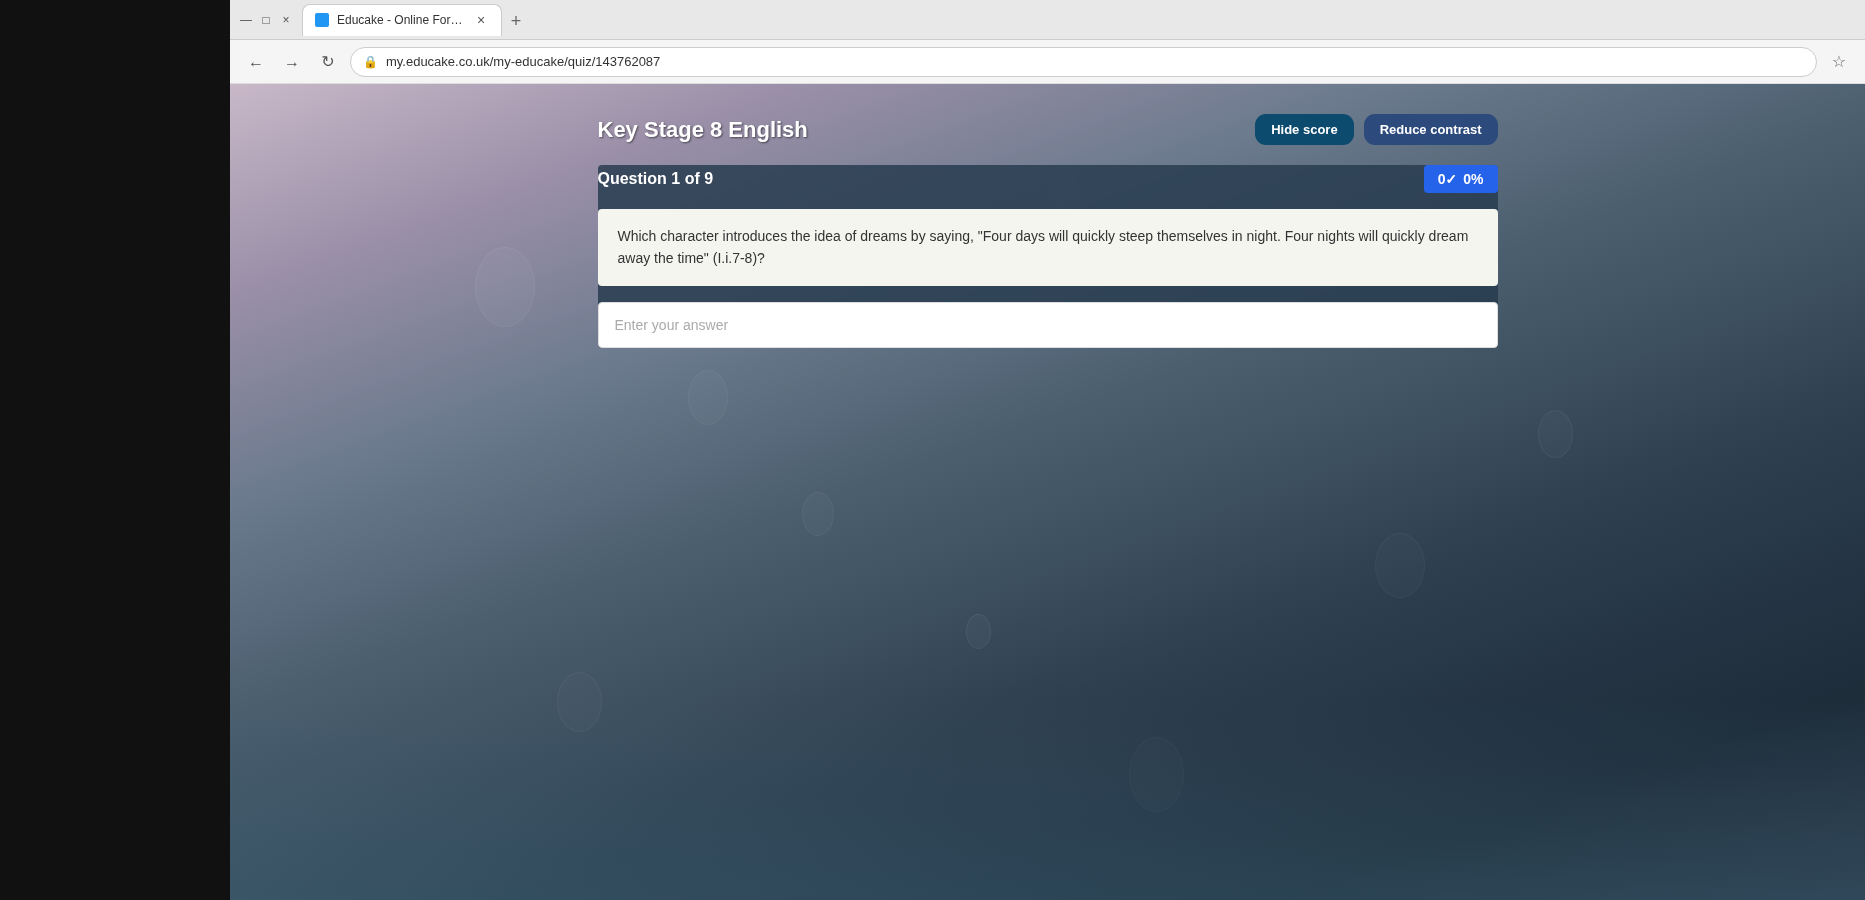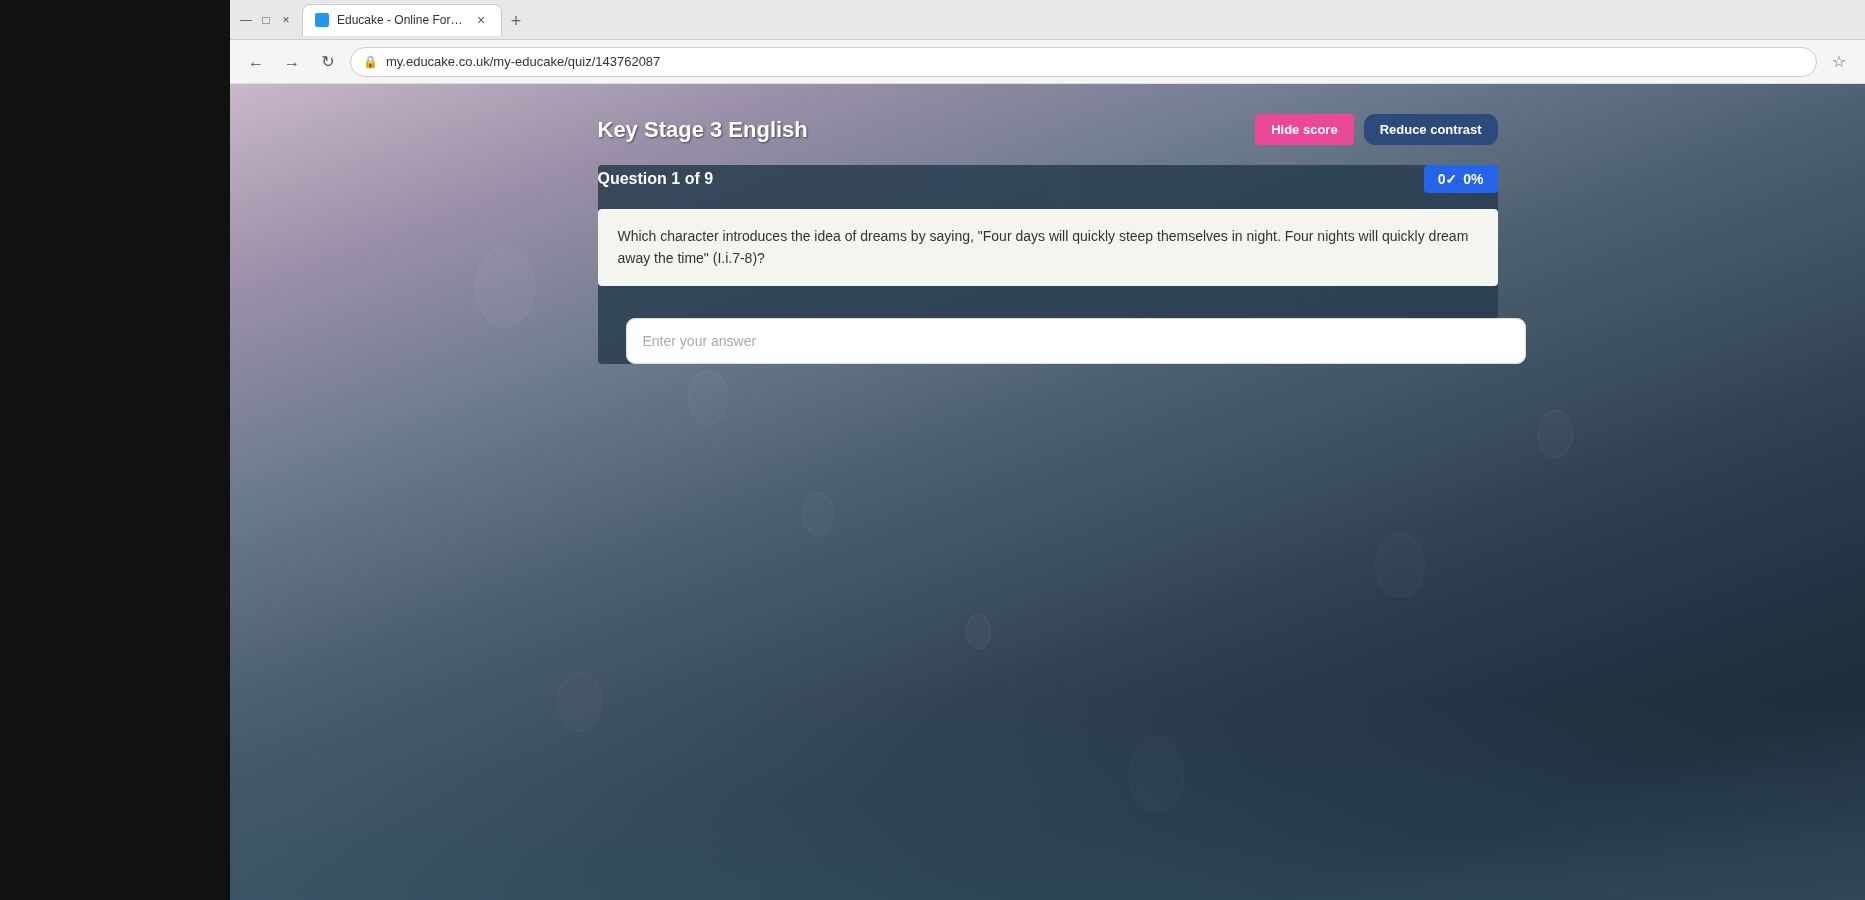--- a/index.html
+++ b/index.html
@@ -257,21 +257,22 @@
       padding: 8px 16px;
       border: none;
       border-radius: 4px;
       cursor: pointer;
       font-size: 13px;
       font-weight: bold;
       color: #fff;
     }
 
     .hide-score-btn {
-      background: #ec4899;
+      background: #0c4a6e;
+      border-radius: 11px;
     }
 
     .reduce-contrast-btn {
       background: #2c4a7c;
       border-radius: 11px;
     }
 
     
     .question-card {
       background: rgba(40, 60, 80, 0.85);
@@ -305,40 +306,39 @@
 
     .score-check {
       font-size: 14px;
     }
 
     
     .question-text-box {
       background: #f5f5f0;
       border-radius: 4px;
       padding: 16px 20px;
-      margin-bottom: 32px;
+      margin-bottom: 16px;
     }
 
     .question-text {
       font-size: 14px;
       color: #333;
       line-height: 1.6;
     }
 
     
     .answer-input {
       width: 100%;
       padding: 14px 16px;
       border: 1px solid #ddd;
-      border-radius: 9px;
+      border-radius: 4px;
       font-size: 14px;
       color: #999;
       background: #fff;
       outline: none;
-      margin-left: 28px;
     }
 
     .answer-input::placeholder {
       color: #aaa;
     }
   </style>
 </head>
 <body>
 
 <div class="left-panel"></div>
@@ -405,21 +405,21 @@
       <div class="raindrop" style="width:20px;height:28px;top:15%;left:62%;opacity:0.18;"></div>
       <div class="raindrop" style="width:55px;height:75px;top:80%;left:55%;opacity:0.1;"></div>
       <div class="raindrop" style="width:32px;height:44px;top:50%;left:35%;opacity:0.16;"></div>
 
       <div style="position:absolute;bottom:0;left:0;right:0;height:200px;background:linear-gradient(to top, rgba(60,100,120,0.4), transparent);"></div>
     </div>
 
     <div class="quiz-container">
 
       <div class="quiz-header">
-        <h1 class="quiz-title">Key Stage 3 English</h1>
+        <h1 class="quiz-title">Key Stage 8 English</h1>
         <div class="header-buttons">
           <button class="header-btn hide-score-btn">Hide score</button>
           <button class="header-btn reduce-contrast-btn">Reduce contrast</button>
         </div>
       </div>
 
       <div class="question-card">
 
         
         <div class="question-header">

